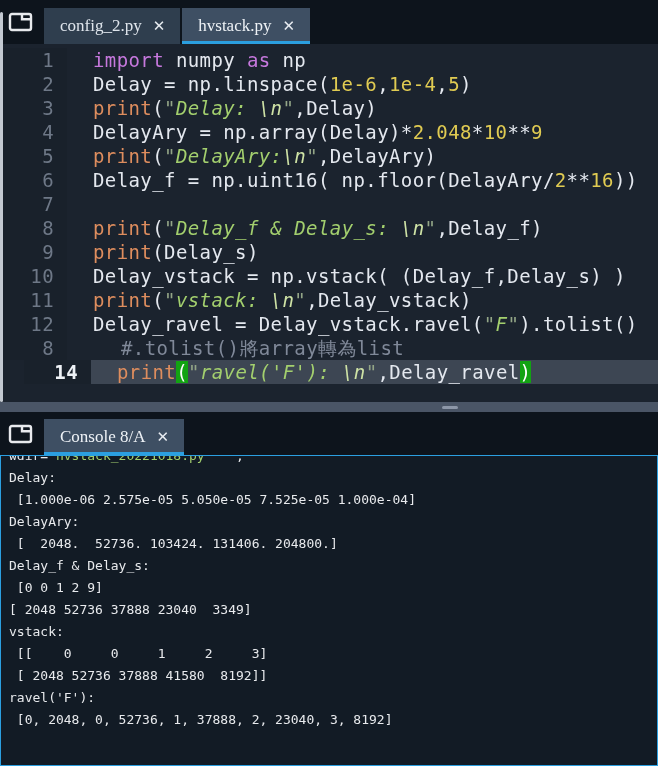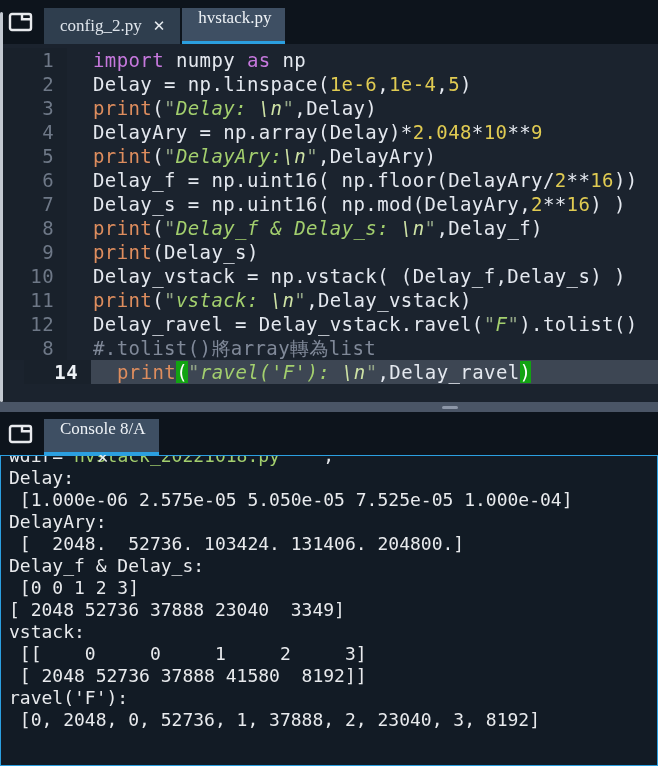--- a/index.html
+++ b/index.html
@@ -7,46 +7,46 @@
   body { background:var(--appbg); font-family:"DejaVu Sans Mono", monospace; position:relative; }
 
   
   .tabbar { display:flex; align-items:flex-end; background:var(--appbg); position:relative; }
   .editor-tabbar { height:44px; }
   .console-tabbar { height:43px; }
   .browse-btn { align-self:center; margin:0 10px 0 8px; width:26px; height:22px; display:flex; align-items:center; justify-content:center; cursor:pointer; }
   .tab { display:flex; align-items:center; gap:10px; height:36px; padding:0 14px 0 16px;
          font-family:"Liberation Serif", serif; font-size:17px; color:#dfe5ec;
          background:var(--tab-inactive); margin-right:2px; position:relative; cursor:pointer; }
-  .tab.active { background:var(--tab-active); color:#eef2f6;flex-direction:column; }
+  .tab.active { background:var(--tab-active); color:#eef2f6; }
   .tab.active::after { content:""; position:absolute; left:0; right:0; bottom:0; height:3px; background:var(--accent); }
   .tab .close { font-family:"DejaVu Sans", sans-serif; font-size:15px; color:#e8ecf1; padding:0 1px; cursor:pointer; }
 
   
   .editor { height:358px; background:var(--editorbg); overflow:hidden; padding-top:4px; position:relative; }
   .line { display:flex; height:24px; line-height:24px; font-size:19px; letter-spacing:0.4px; white-space:pre; }
   .gutter { width:67px; flex:0 0 67px; text-align:right; padding-right:13px; color:var(--gutter); background:var(--gutterbg); }
   .codetext { flex:1; padding-left:26px; }
   .line.current .codetext { background:var(--curline); }
   .line.current .gutter { color:#eef2f6; font-weight:bold;margin-left:24px; }
   .s-kw{color:var(--kw);} .s-fn{color:var(--fn);} .s-num{color:var(--num);margin-top:8px;}
   .s-str{color:var(--str);font-style:italic;} .s-strq{color:var(--strq);}
-  .s-esc{color:var(--esc);font-style:italic;} .s-com{color:var(--com);}
+  .s-esc{color:var(--esc);font-style:italic;} .s-com{color:var(--com);margin-left:28px;}
   .s-txt{color:var(--txt);} .s-brkt{background:var(--brkt);color:#ffffff;}
 
   .scrollstrip { position:absolute; left:0; top:12px; width:3px; height:390px; background:#c3c9d1; border-radius:2px; }
 
   
   .splitter { height:10px; background:var(--splitter); position:relative; cursor:row-resize; }
   .splitter .handle { position:absolute; top:4px; left:442px; width:16px; height:3px; background:#8d97a8; border-radius:2px; }
 
   
   .console { height:311px; background:var(--consolebg); border:1px solid var(--accent);
              overflow:hidden; padding:2px 0 0 8px; }
-  .cline { height:22px; line-height:22px; font-size:18px; white-space:pre; color:var(--ctxt); }
+  .cline { height:22px; line-height:22px; font-size:13px; white-space:pre; color:var(--ctxt); }
   .cline.clipped { margin-top:-13px; }
   .c-w{color:var(--ctxt);} .c-g{color:var(--str);}
 </style>
 </head>
 <body>
 
 <div class="tabbar editor-tabbar">
   <div class="browse-btn">
     <svg width="26" height="22" viewBox="0 0 26 22">
       <rect x="2" y="3" width="21" height="16" rx="2" fill="none" stroke="#e8eaed" stroke-width="2.4"></rect>
@@ -63,21 +63,21 @@
   </div>
 </div>
 
 <div class="editor" id="editor">
     <div class="line"><span class="gutter">1</span><span class="codetext"><span class="s-kw">import</span><span class="s-txt"> numpy </span><span class="s-kw">as</span><span class="s-txt"> np</span></span></div>
     <div class="line"><span class="gutter">2</span><span class="codetext"><span class="s-txt">Delay = np.linspace(</span><span class="s-num">1e-6</span><span class="s-txt">,</span><span class="s-num">1e-4</span><span class="s-txt">,</span><span class="s-num">5</span><span class="s-txt">)</span></span></div>
     <div class="line"><span class="gutter">3</span><span class="codetext"><span class="s-fn">print</span><span class="s-txt">(</span><span class="s-strq">"</span><span class="s-str">Delay: </span><span class="s-esc">\n</span><span class="s-strq">"</span><span class="s-txt">,Delay)</span></span></div>
     <div class="line"><span class="gutter">4</span><span class="codetext"><span class="s-txt">DelayAry = np.array(Delay)*</span><span class="s-num">2.048</span><span class="s-txt">*</span><span class="s-num">10</span><span class="s-txt">**</span><span class="s-num">9</span></span></div>
     <div class="line"><span class="gutter">5</span><span class="codetext"><span class="s-fn">print</span><span class="s-txt">(</span><span class="s-strq">"</span><span class="s-str">DelayAry:</span><span class="s-esc">\n</span><span class="s-strq">"</span><span class="s-txt">,DelayAry)</span></span></div>
     <div class="line"><span class="gutter">6</span><span class="codetext"><span class="s-txt">Delay_f = np.uint16( np.floor(DelayAry/</span><span class="s-num">2</span><span class="s-txt">**</span><span class="s-num">16</span><span class="s-txt">))</span></span></div>
-    <div class="line"><span class="gutter">7</span><span class="codetext"><span class="s-txt">Delay_s = np.uint16( np.mod(DelayAry,</span><span class="s-num">2</span><span class="s-txt">**</span><span class="s-num">16</span><span class="s-txt">) )</span></span></div>
+    <div class="line"><span class="gutter">7</span></div>
     <div class="line"><span class="gutter">8</span><span class="codetext"><span class="s-fn">print</span><span class="s-txt">(</span><span class="s-strq">"</span><span class="s-str">Delay_f &amp; Delay_s: </span><span class="s-esc">\n</span><span class="s-strq">"</span><span class="s-txt">,Delay_f)</span></span></div>
     <div class="line"><span class="gutter">9</span><span class="codetext"><span class="s-fn">print</span><span class="s-txt">(Delay_s)</span></span></div>
     <div class="line"><span class="gutter">10</span><span class="codetext"><span class="s-txt">Delay_vstack = np.vstack( (Delay_f,Delay_s) )</span></span></div>
     <div class="line"><span class="gutter">11</span><span class="codetext"><span class="s-fn">print</span><span class="s-txt">(</span><span class="s-strq">"</span><span class="s-str">vstack: </span><span class="s-esc">\n</span><span class="s-strq">"</span><span class="s-txt">,Delay_vstack)</span></span></div>
     <div class="line"><span class="gutter">12</span><span class="codetext"><span class="s-txt">Delay_ravel = Delay_vstack.ravel(</span><span class="s-strq">"</span><span class="s-str">F</span><span class="s-strq">"</span><span class="s-txt">).tolist()</span></span></div>
     <div class="line"><span class="gutter">8</span><span class="codetext"><span class="s-com">#.tolist()將array轉為list</span></span></div>
     <div class="line current"><span class="gutter">14</span><span class="codetext"><span class="s-fn">print</span><span class="s-brkt">(</span><span class="s-strq">"</span><span class="s-str">ravel('F'): </span><span class="s-esc">\n</span><span class="s-strq">"</span><span class="s-txt">,Delay_ravel</span><span class="s-brkt">)</span></span></div>
   </div>
 <div class="scrollstrip"></div>
 
@@ -98,20 +98,20 @@
   </div>
 </div>
 
 <div class="console" id="console">
     <div class="cline clipped"><span class="c-w">wdir='</span><span class="c-g">hvstack_20221018.py</span><span class="c-w">   ',</span></div>
     <div class="cline"><span class="c-w">Delay: </span></div>
     <div class="cline"><span class="c-w"> [1.000e-06 2.575e-05 5.050e-05 7.525e-05 1.000e-04]</span></div>
     <div class="cline"><span class="c-w">DelayAry:</span></div>
     <div class="cline"><span class="c-w"> [  2048.  52736. 103424. 131406. 204800.]</span></div>
     <div class="cline"><span class="c-w">Delay_f &amp; Delay_s: </span></div>
-    <div class="cline"><span class="c-w"> [0 0 1 2 3]</span></div>
+    <div class="cline"><span class="c-w"> [0 0 1 2 9]</span></div>
     <div class="cline"><span class="c-w">[ 2048 52736 37888 23040  3349]</span></div>
     <div class="cline"><span class="c-w">vstack: </span></div>
     <div class="cline"><span class="c-w"> [[    0     0     1     2     3]</span></div>
     <div class="cline"><span class="c-w"> [ 2048 52736 37888 41580  8192]]</span></div>
     <div class="cline"><span class="c-w">ravel('F'): </span></div>
     <div class="cline"><span class="c-w"> [0, 2048, 0, 52736, 1, 37888, 2, 23040, 3, 8192]</span></div>
   </div>
 
 </body></html>

